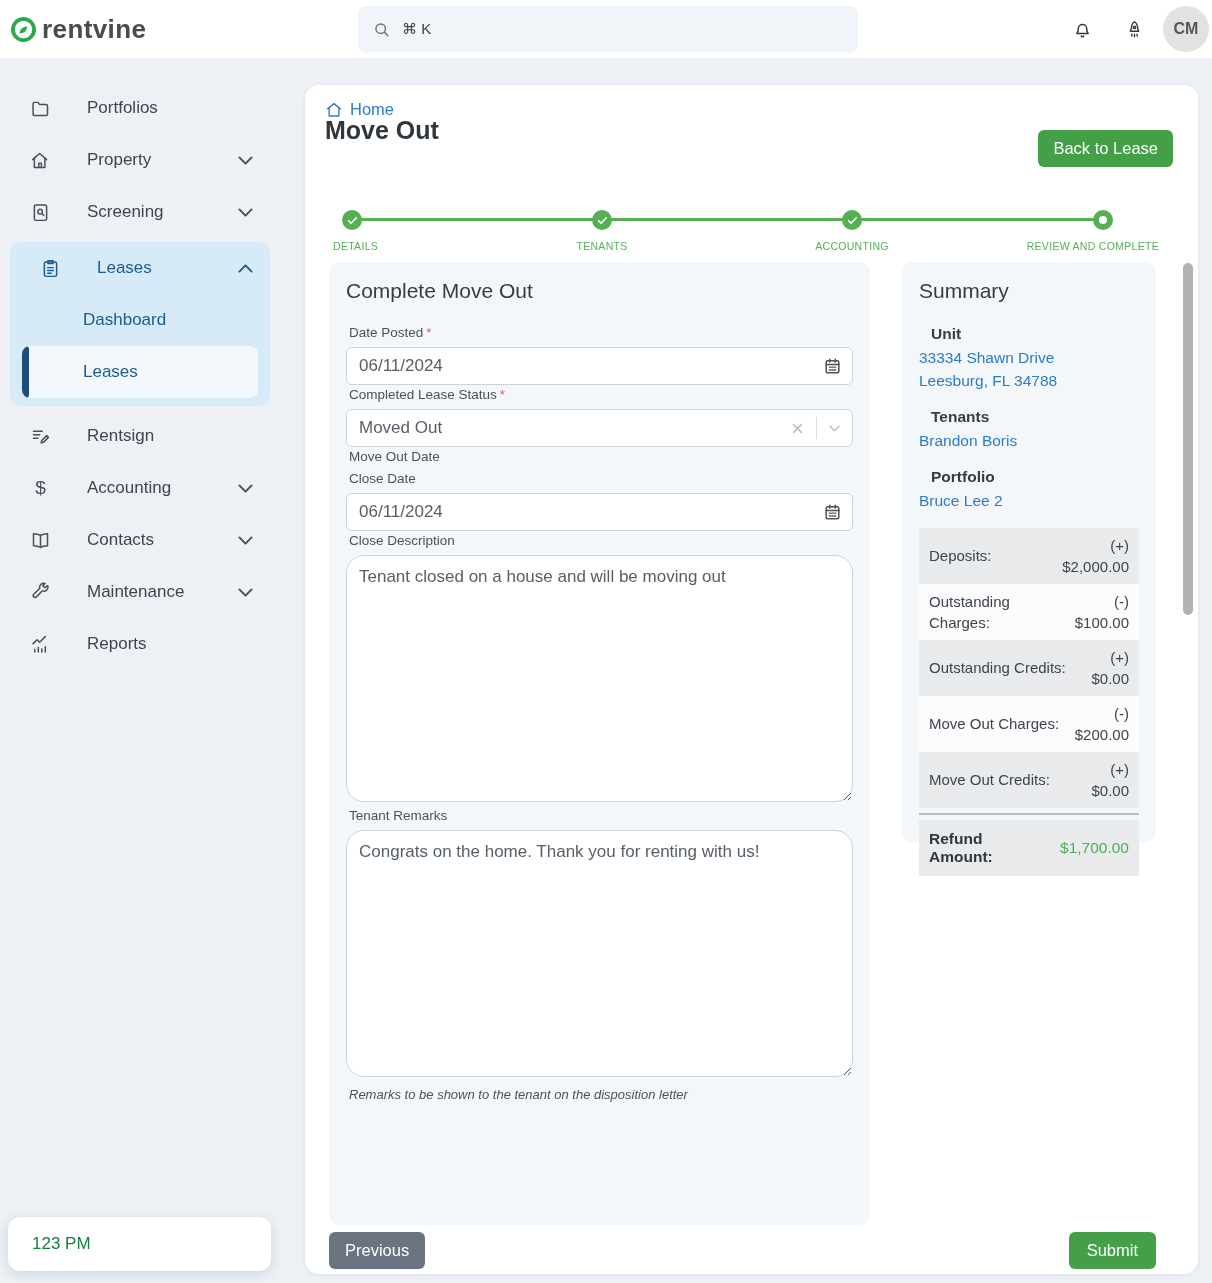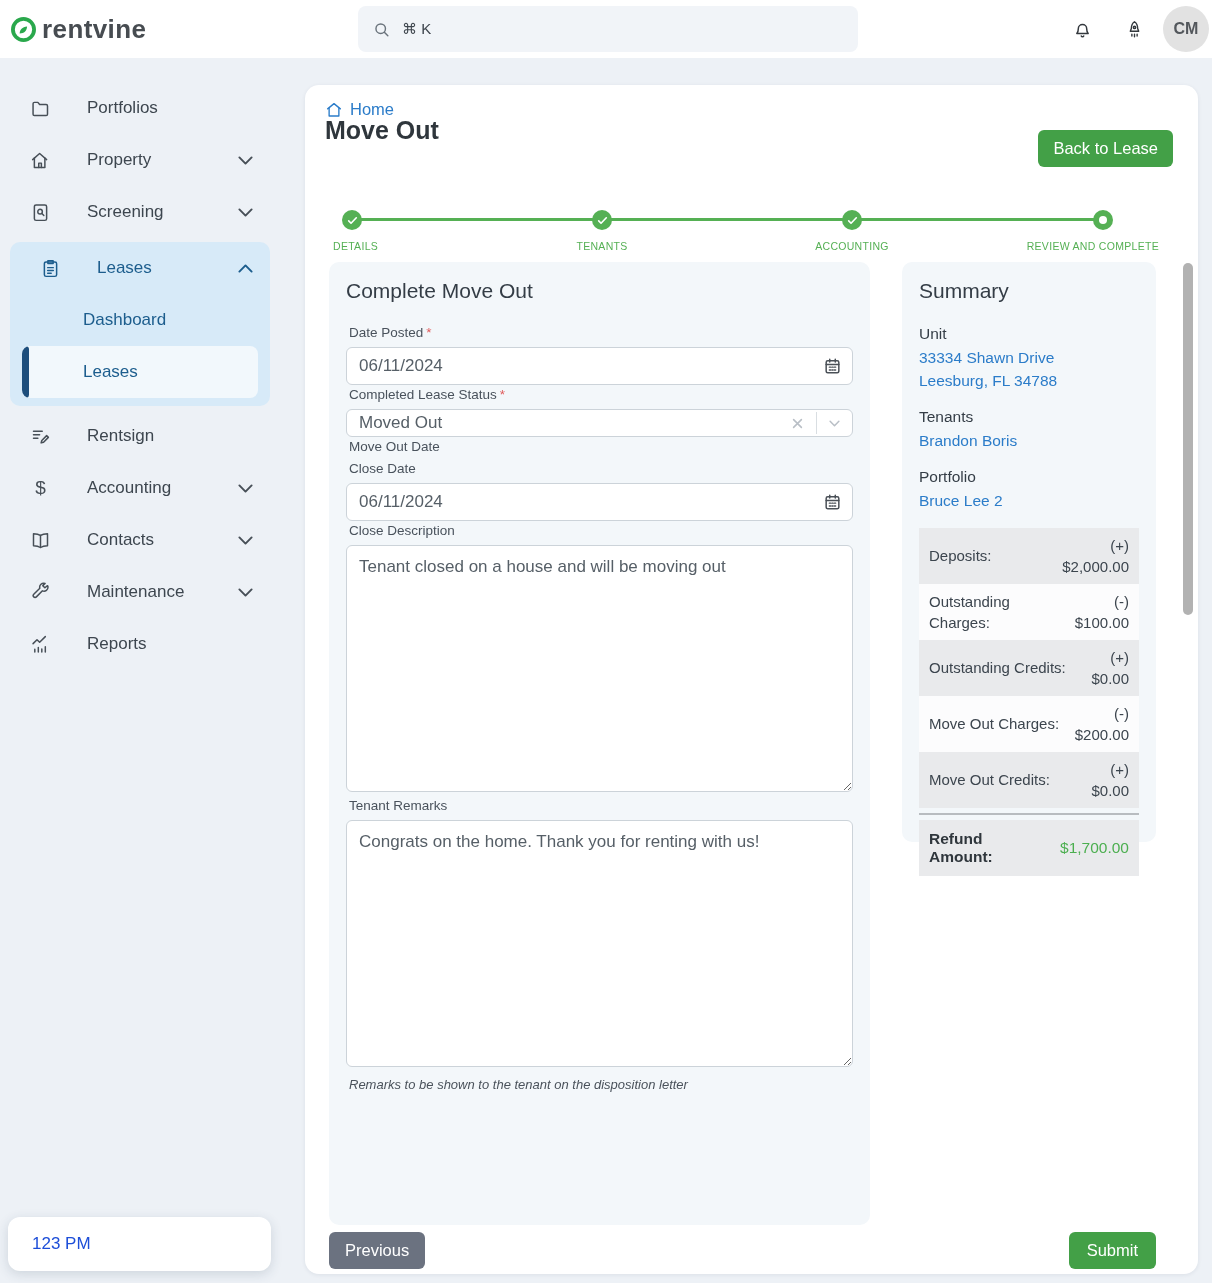--- a/index.html
+++ b/index.html
@@ -61,49 +61,49 @@
   .form-panel { left:24px; top:177px; width:541px; height:963px; }
   .summary-panel { left:597px; top:177px; width:254px; height:580px; }
   .panel h2 { font-size:21px; font-weight:400; color:#343d46; margin-bottom:22px; }
 
   .field { margin-bottom:2px; }
   .f-label { font-size:13.5px; color:#49525c; margin:0 0 7px 3px; }
   .req { color:#e05b5b; margin-left:3px; }
   .text-input { position:relative; }
   .text-input input { width:100%; height:38px; border:1px solid #ccd3d9; border-radius:6px; background:#fff; padding:0 40px 0 12px; font-size:17px; color:#565f67; font-family:inherit; }
   .cal-icon { position:absolute; right:11px; top:50%; transform:translateY(-50%); width:19px; height:19px; color:#4a5057; cursor:pointer; }
-  .select { height:28px; border:1px solid #ccd3d9; border-radius:6px; background:#fff; display:flex; align-items:center; padding:0 10px 0 12px; font-size:17px; color:#565f67; cursor:pointer; }
+  .select { height:38px; border:1px solid #ccd3d9; border-radius:6px; background:#fff; display:flex; align-items:center; padding:0 10px 0 12px; font-size:17px; color:#565f67; cursor:pointer; }
   .select .val { flex:1; }
   .select .clear-x { width:17px; height:17px; color:#b9bfc6; cursor:pointer; }
   .select .divider { width:1px; height:22px; background:#d9dee2; margin:0 10px; }
   .select .dd-chev { width:15px; height:15px; color:#b9bfc6; cursor:pointer; }
-  textarea { width:100%; height:247px; border:1px solid #ccd3d9; border-radius:6px; background:#fff; padding:10px 12px; font-size:17px; line-height:1.35; color:#565f67; font-family:inherit; resize:vertical; }
+  textarea { width:100%; height:247px; border:1px solid #ccd3d9; border-radius:18px; background:#fff; padding:10px 12px; font-size:17px; line-height:1.35; color:#565f67; font-family:inherit; resize:vertical; }
   .helper { font-size:13px; font-style:italic; color:#4a525b; margin:6px 0 0 3px; }
 
   
-  .sum-h { font-size:15.5px; font-weight:400; color:#343d46; margin-top:16px; }
+  .sum-h { font-size:15.5px; font-weight:700; color:#343d46; margin-top:16px;margin-left:12px; }
   .sum-link { display:block; font-size:15.5px; color:#2b7cc9; margin-top:5px; line-height:1.35; cursor:pointer; }
   .sum-table { margin-top:16px; }
   .sum-row { display:flex; align-items:center; padding:7px 10px; font-size:15px; color:#3c454e; }
   .sum-row.striped { background:#e9eaec; }
   .sum-row.plain { background:#fcfcfd; }
   .sum-row .lbl { flex:1 1 auto; padding-right:10px; line-height:1.4; }
   .sum-row .amt { flex:0 0 auto; text-align:right; line-height:1.4; }
   .sum-row .amt span { display:block; }
   .sum-divider { height:2px; background:#b8bcc0; margin:5px 0; }
   .refund-row { display:flex; align-items:center; padding:10px; background:#e9eaec; font-size:15.5px;gap:39px; }
   .refund-row .lbl { flex:1; font-weight:700; color:#2f363c; }
   .refund-row .amt { color:#4caf50; }
 
   .scroll-thumb { position:absolute; right:5px; top:178px; width:10px; height:352px; background:#b2b2b2; border-radius:6px; cursor:pointer; }
 
   .prev-btn { position:absolute; left:24px; bottom:5px; height:37px; padding:0 16px; background:#6b7280; }
   .submit-btn { position:absolute; right:42px; bottom:5px; height:37px; padding:0 18px; background:#43a047; }
 
-  .clock-card { position:absolute; left:8px; top:1217px; width:263px; height:54px; background:#fff; border-radius:12px; box-shadow:0 3px 12px rgba(40,60,90,.16); display:flex; align-items:center; padding-left:24px; font-size:17px; color:#1d4ed8; z-index:6; }
+  .clock-card { position:absolute; left:8px; top:1217px; width:263px; height:54px; background:#fff; border-radius:12px; box-shadow:0 3px 12px rgba(40,60,90,.16); display:flex; align-items:center; padding-left:24px; font-size:17px; color:#15803d; z-index:6; }
 </style>
 </head>
 <body>
 
 <header class="topbar">
   <div class="brand">
     <svg width="27" height="27" viewBox="0 0 24 24" fill="none">
       <circle cx="12" cy="12" r="9.4" stroke="#2aa84c" stroke-width="3.4"></circle>
       <path d="M8.6 15.6c.1-3.6 2.2-5.6 6.6-6.2-.4 4.2-2.6 6.2-6.6 6.2z" fill="#2aa84c"></path>
     </svg>

